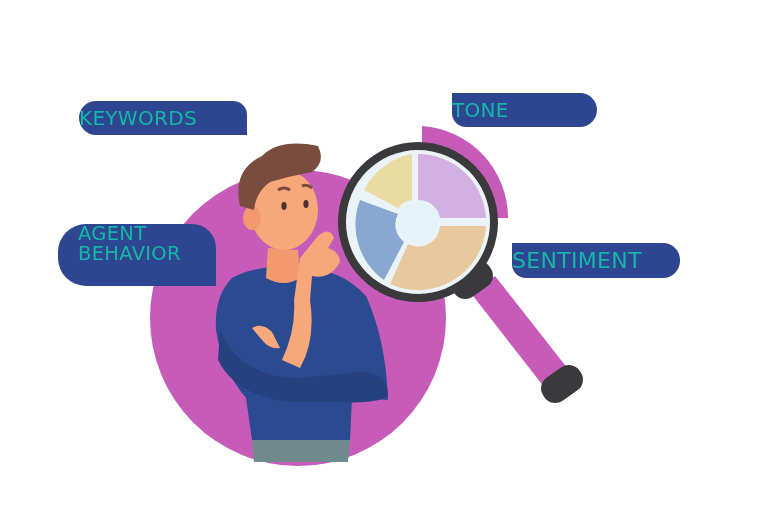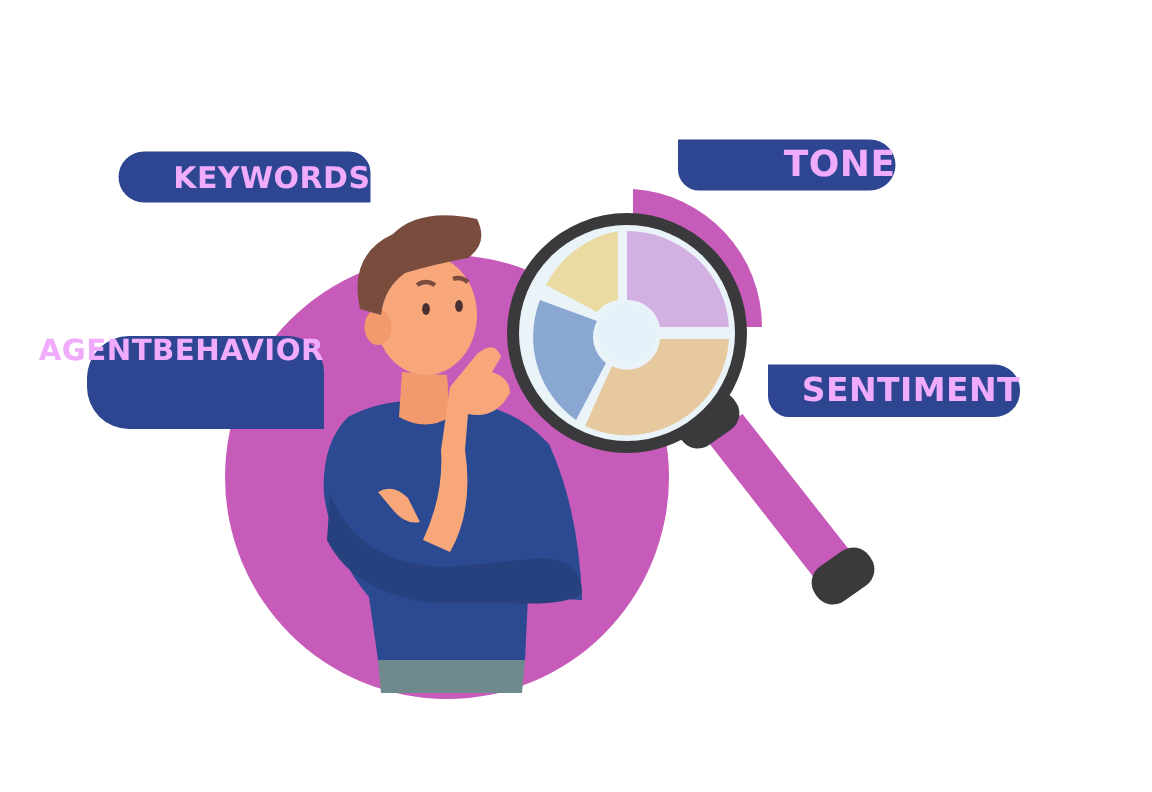--- a/index.html
+++ b/index.html
@@ -1,26 +1,26 @@
 <!DOCTYPE html>
 <html><head>
   <meta charset="utf-8">
   <style>
     html, body { margin: 0; padding: 0; background: #ffffff; }
     body { width: 768px; height: 528px; position: relative; overflow: hidden; font-family: "DejaVu Sans", "Liberation Sans", sans-serif; }
     .scene { position: absolute; left: 0; top: 0; width: 768px; height: 528px; }
     .badge {
-      position: absolute; background: #2e4591; color: #f0abfc;
-      font-weight: bold; letter-spacing: 0.3px; display: flex; align-items: center; justify-content: flex-end;
+      position: absolute; background: #2e4591; color: #14b8a6;
+      font-weight: normal; letter-spacing: 0.3px; display: flex; align-items: center; justify-content: flex-start;
       text-align: center; line-height: 1.05; box-sizing: border-box;
     }
     .badge span { display: block; }
     .b-keywords { left: 79px; top: 101px; width: 168px; height: 34px; font-size: 20px; border-radius: 17px 14px 0 17px; }
-    .b-agent { left: 58px; top: 224px; width: 158px; height: 62px; font-size: 19.5px; border-radius: 28px 24px 0 28px; align-items: flex-start; padding-left: 20px; }
-    .b-tone { left: 452px; top: 93px; width: 145px; height: 34px; font-size: 24px; border-radius: 0 17px 17px 14px; }
+    .b-agent { left: 58px; top: 224px; width: 158px; height: 62px; font-size: 19.5px; border-radius: 28px 24px 0 28px; flex-direction: column; align-items: flex-start; padding-left: 20px; }
+    .b-tone { left: 452px; top: 93px; width: 145px; height: 34px; font-size: 20px; border-radius: 0 17px 17px 14px; }
     .b-sentiment { left: 512px; top: 243px; width: 168px; height: 35px; font-size: 22px; border-radius: 0 17px 17px 14px; }
   </style>
 </head>
 <body>
 
 <div class="scene">
   <svg width="768" height="528" viewBox="0 0 768 528">
 
     <circle cx="298" cy="318" r="148" fill="#c65bb9"></circle>
 

